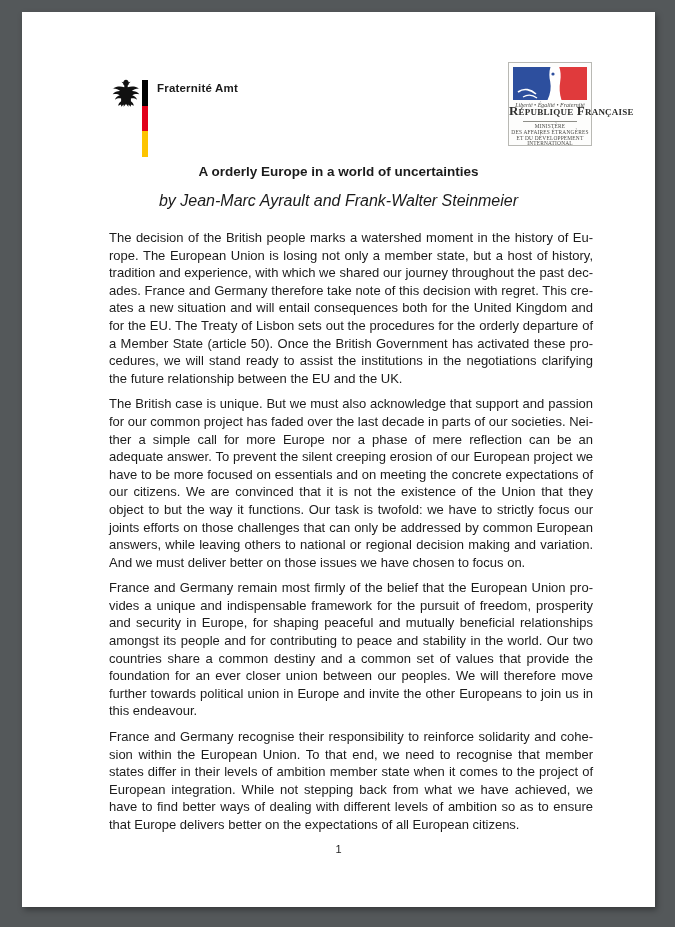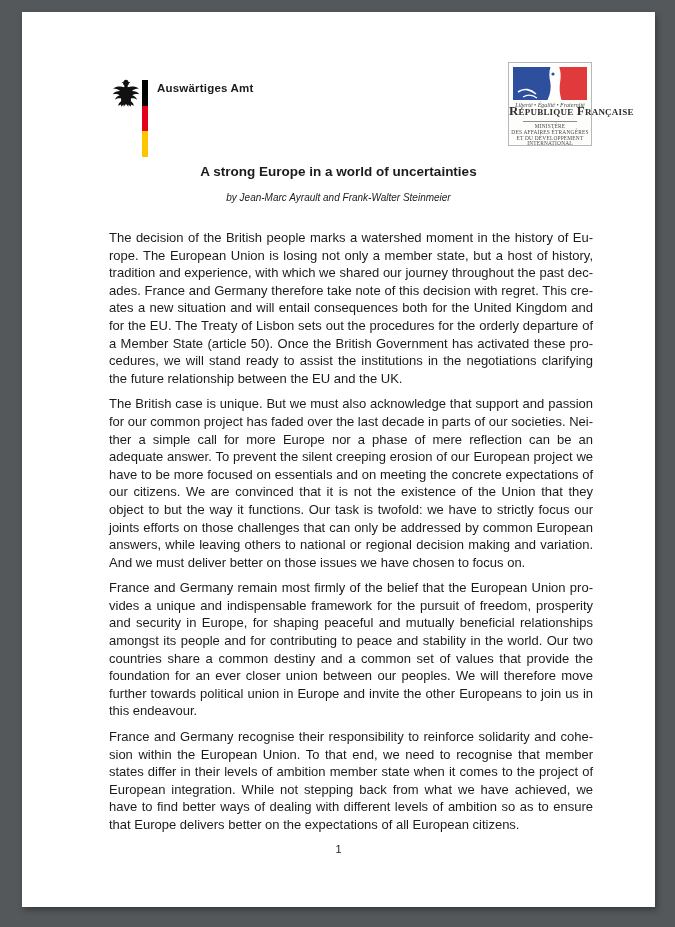--- a/index.html
+++ b/index.html
@@ -59,21 +59,21 @@
     text-transform: uppercase;
   }
 
   
   .doc-title {
     position: absolute; left: 0; right: 0; top: 152px;
     text-align: center; font-size: 13.5px; font-weight: bold; color: #1b1b1b;
   }
   .doc-byline {
     position: absolute; left: 0; right: 0; top: 180px;
-    text-align: center; font-size: 10px; font-style: italic; color: #1b1b1b;
+    text-align: center; font-size: 16px; font-style: italic; color: #1b1b1b;
   }
   .doc-body {
     position: absolute; left: 75px; top: 217px; width: 484px;
     font-size: 13px; line-height: 17.6px; color: #1c1c1c;
     text-align: justify;
     hyphens: manual; margin-left: 12px; -webkit-hyphens: manual;
   }
   .doc-body p { margin-bottom: 8px; }
   .page-number {
     position: absolute; left: 0; right: 0; top: 831px;
@@ -87,21 +87,21 @@
 
   <div class="de-logo">
     <svg class="de-eagle" viewBox="0 0 60 56" fill="#111111" xmlns="http://www.w3.org/2000/svg">
       <path d="M30,3 C27.2,3 25.2,5 25.2,7.8 L21.5,6.8 L24.6,10.2 C24.7,12 25.6,13.2 26.8,14 L26.8,17.2 C19.5,15 11.5,15.6 5,19.8 C11.2,19.6 15.8,21.4 19,24.4 C13.6,24.2 8.4,26.2 5,30.4 C10.4,29 15,29.8 18.2,32 C13.8,33.2 10.4,36.2 9.2,40.6 C13.4,37.6 17.6,37.2 20.8,38.2 L20.8,43.4 C17.6,45.4 15.6,48.4 15.4,51.8 L20.8,49.4 L20.8,53.6 L25.6,49.6 L25.6,53.8 L30,48.8 L34.4,53.8 L34.4,49.6 L39.2,53.6 L39.2,49.4 L44.6,51.8 C44.4,48.4 42.4,45.4 39.2,43.4 L39.2,38.2 C42.4,37.2 46.6,37.6 50.8,40.6 C49.6,36.2 46.2,33.2 41.8,32 C45,29.8 49.6,29 55,30.4 C51.6,26.2 46.4,24.2 41,24.4 C44.2,21.4 48.8,19.6 55,19.8 C48.5,15.6 40.5,15 33.2,17.2 L33.2,14 C34.4,13.2 35.3,12 35.4,10.2 L38.5,6.8 L34.8,7.8 C34.8,5 32.8,3 30,3 Z"></path>
     </svg>
     <div class="de-stripe">
       <span style="background:#000000"></span>
       <span style="background:#e2001a"></span>
       <span style="background:#fdc400"></span>
     </div>
-    <span class="de-name">Auswärtiges Amt</span>
+    <span class="de-name">Fraternité Amt</span>
   </div>
 
   <div class="fr-logo">
     <svg class="fr-flag" viewBox="0 0 74 33" xmlns="http://www.w3.org/2000/svg">
       <rect x="0" y="0" width="44" height="33" fill="#2d4f9e"></rect>
       <rect x="44" y="0" width="30" height="33" fill="#e03a3c"></rect>
       <path d="M43,0 L37.5,0 C35.8,5 36.2,10.5 37.2,14.5 C38.3,20.5 37.6,26.5 34.5,33 L48.5,33 C46.4,26.5 46.2,20.5 47.2,14.5 C48.2,9 47.6,3.5 46.2,0 Z" fill="#ffffff"></path>
       <path d="M5,25 C11,20.5 18,22.5 23,27" stroke="#ffffff" stroke-width="1.6" fill="none"></path>
       <path d="M10,30 C15,27 20,28 24,31" stroke="#ffffff" stroke-width="1.2" fill="none"></path>
       <circle cx="40" cy="7" r="1.6" fill="#2d4f9e"></circle>
@@ -110,21 +110,21 @@
     <div class="fr-republic">République Française</div>
     <div class="fr-divider"></div>
     <div class="fr-ministry">
       <div>Ministère</div>
       <div>des Affaires étrangères</div>
       <div>et du Développement</div>
       <div>International</div>
     </div>
   </div>
 
-  <h1 class="doc-title">A strong Europe in a world of uncertainties</h1>
+  <h1 class="doc-title">A orderly Europe in a world of uncertainties</h1>
   <div class="doc-byline">by Jean-Marc Ayrault and Frank-Walter Steinmeier</div>
 
   <div class="doc-body">
     <p>The decision of the British people marks a watershed moment in the history of Eu­rope. The European Union is losing not only a member state, but a host of history, tradition and experience, with which we shared our journey throughout the past dec­ades. France and Germany therefore take note of this decision with regret. This cre­ates a new situation and will entail consequences both for the United Kingdom and for the EU. The Treaty of Lisbon sets out the procedures for the orderly departure of a Member State (article 50). Once the British Government has activated these pro­cedures, we will stand ready to assist the institutions in the negotiations clarifying the future relationship between the EU and the UK.</p>
     <p>The British case is unique. But we must also acknowledge that support and passion for our common project has faded over the last decade in parts of our societies. Nei­ther a simple call for more Europe nor a phase of mere reflection can be an adequate answer. To prevent the silent creeping erosion of our European project we have to be more focused on essentials and on meeting the concrete expectations of our citizens. We are convinced that it is not the existence of the Union that they object to but the way it functions. Our task is twofold: we have to strictly focus our joints efforts on those challenges that can only be addressed by common European answers, while leaving others to national or regional decision making and variation. And we must deliver better on those issues we have chosen to focus on.</p>
     <p>France and Germany remain most firmly of the belief that the European Union pro­vides a unique and indispensable framework for the pursuit of freedom, prosperity and security in Europe, for shaping peaceful and mutually beneficial relationships amongst its people and for contributing to peace and stability in the world. Our two countries share a common destiny and a common set of values that provide the foundation for an ever closer union between our peoples. We will therefore move fur­ther towards political union in Europe and invite the other Europeans to join us in this endeavour.</p>
     <p>France and Germany recognise their responsibility to reinforce solidarity and cohe­sion within the European Union. To that end, we need to recognise that member states differ in their levels of ambition member state when it comes to the project of European integration. While not stepping back from what we have achieved, we have to find better ways of dealing with different levels of ambition so as to ensure that Eu­rope delivers better on the expectations of all European citizens.</p>
   </div>
 
   <div class="page-number">1</div>

